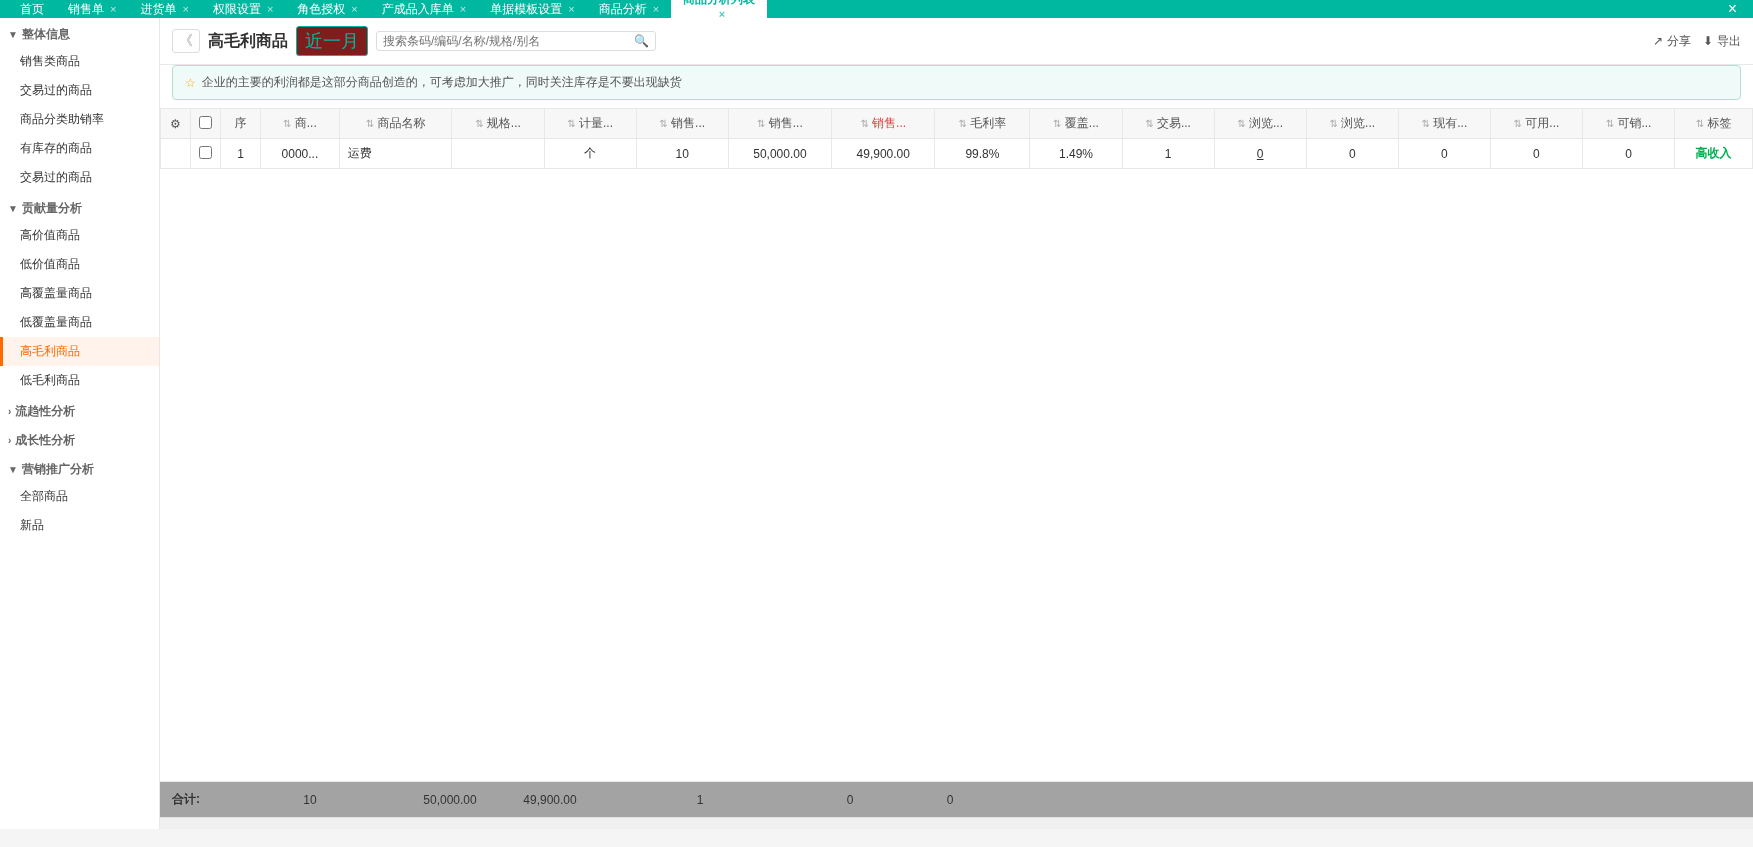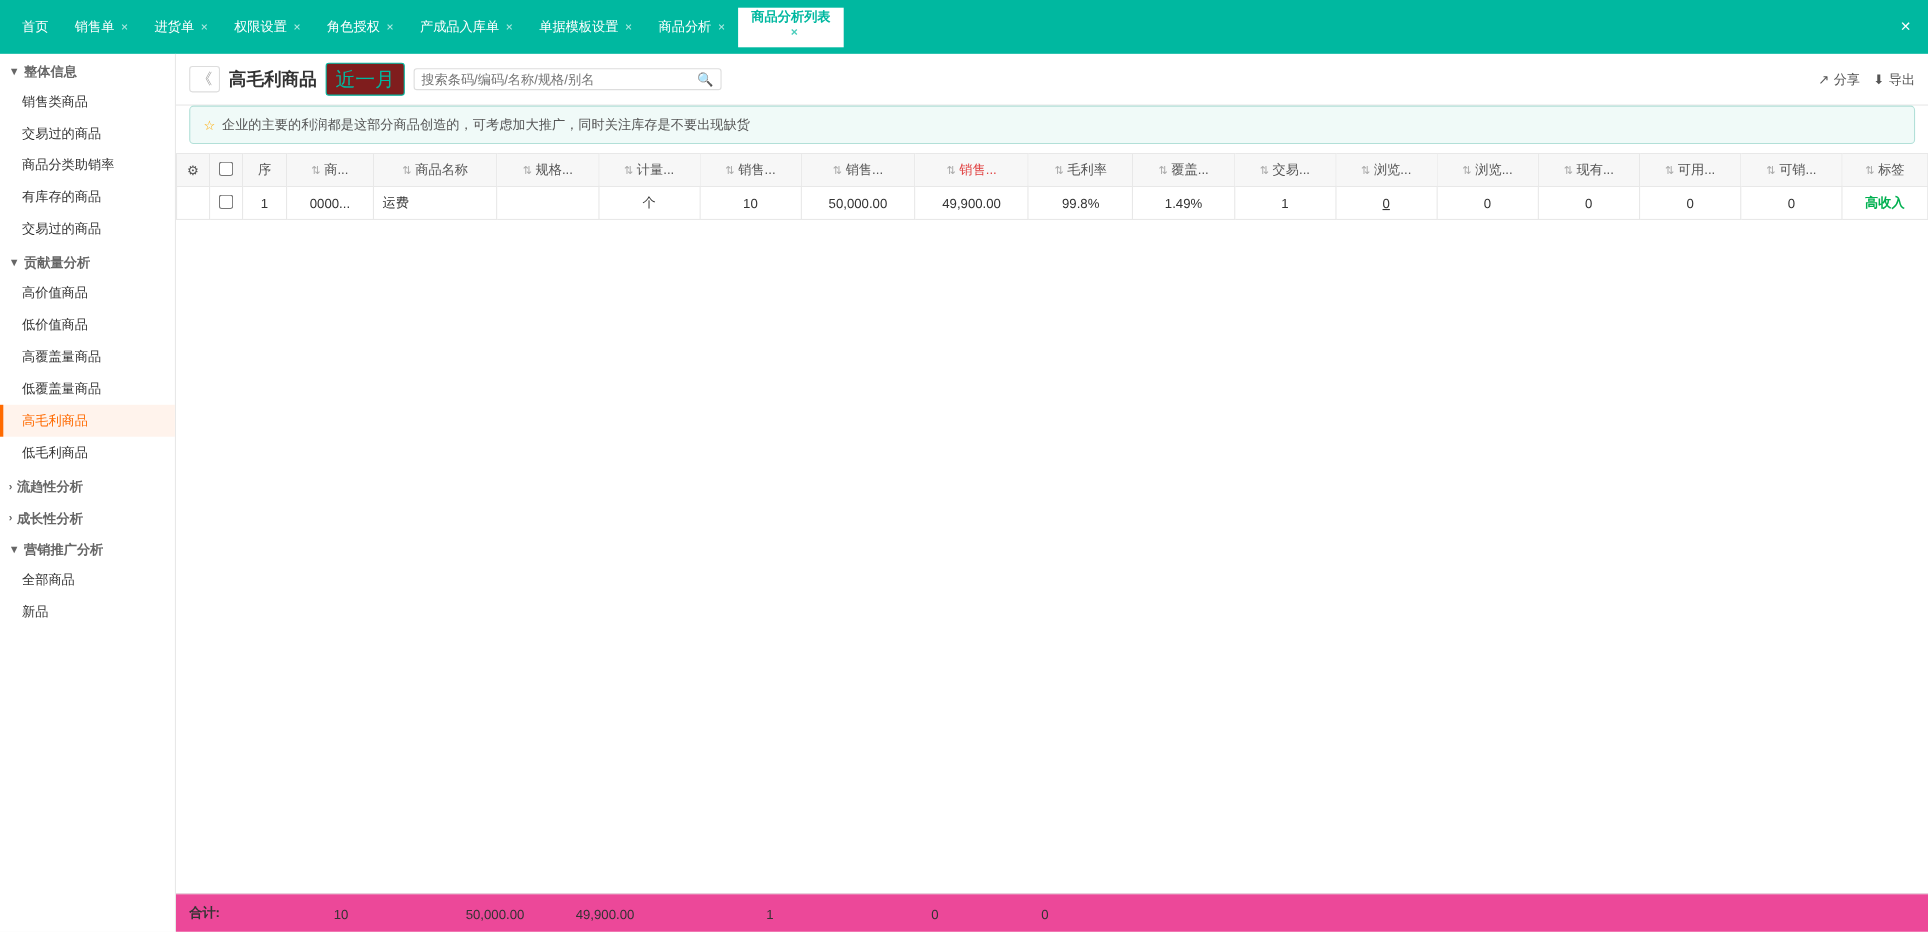--- a/index.html
+++ b/index.html
@@ -3,21 +3,21 @@
   <meta charset="utf-8">
   <style>
     * { box-sizing: border-box; margin: 0; padding: 0; font-family: 'Microsoft YaHei', Arial, sans-serif; font-size: 12px; }
     body { background: #f5f5f5; overflow: hidden; width: 1753px; height: 847px; }
 
     
     .top-nav {
       display: flex;
       align-items: center;
       background: #00b8a0;
-      height: 49px;
+      height: 18px;
       padding: 0 8px;
       color: #fff;
     }
     .top-nav .nav-tab {
       display: flex;
       align-items: center;
       padding: 0 12px;
       height: 36px;
       cursor: pointer;
       white-space: nowrap;
@@ -202,21 +202,21 @@
       color: #333;
       white-space: nowrap;
     }
     .tag-high { color: #00b050; font-weight: bold; }
     .col-sort { color: #aaa; font-size: 10px; }
 
     
     .footer-total {
       display: flex;
       align-items: center;
-      background: #ec4899;
+      background: #a3a3a3;
       border-top: 1px solid #e8e8e8;
       padding: 6px 12px;
       min-height: 36px;
       font-size: 12px;
       color: #333;
     }
     .footer-total .total-label {
       font-weight: bold;
       margin-right: 20px;
     }

